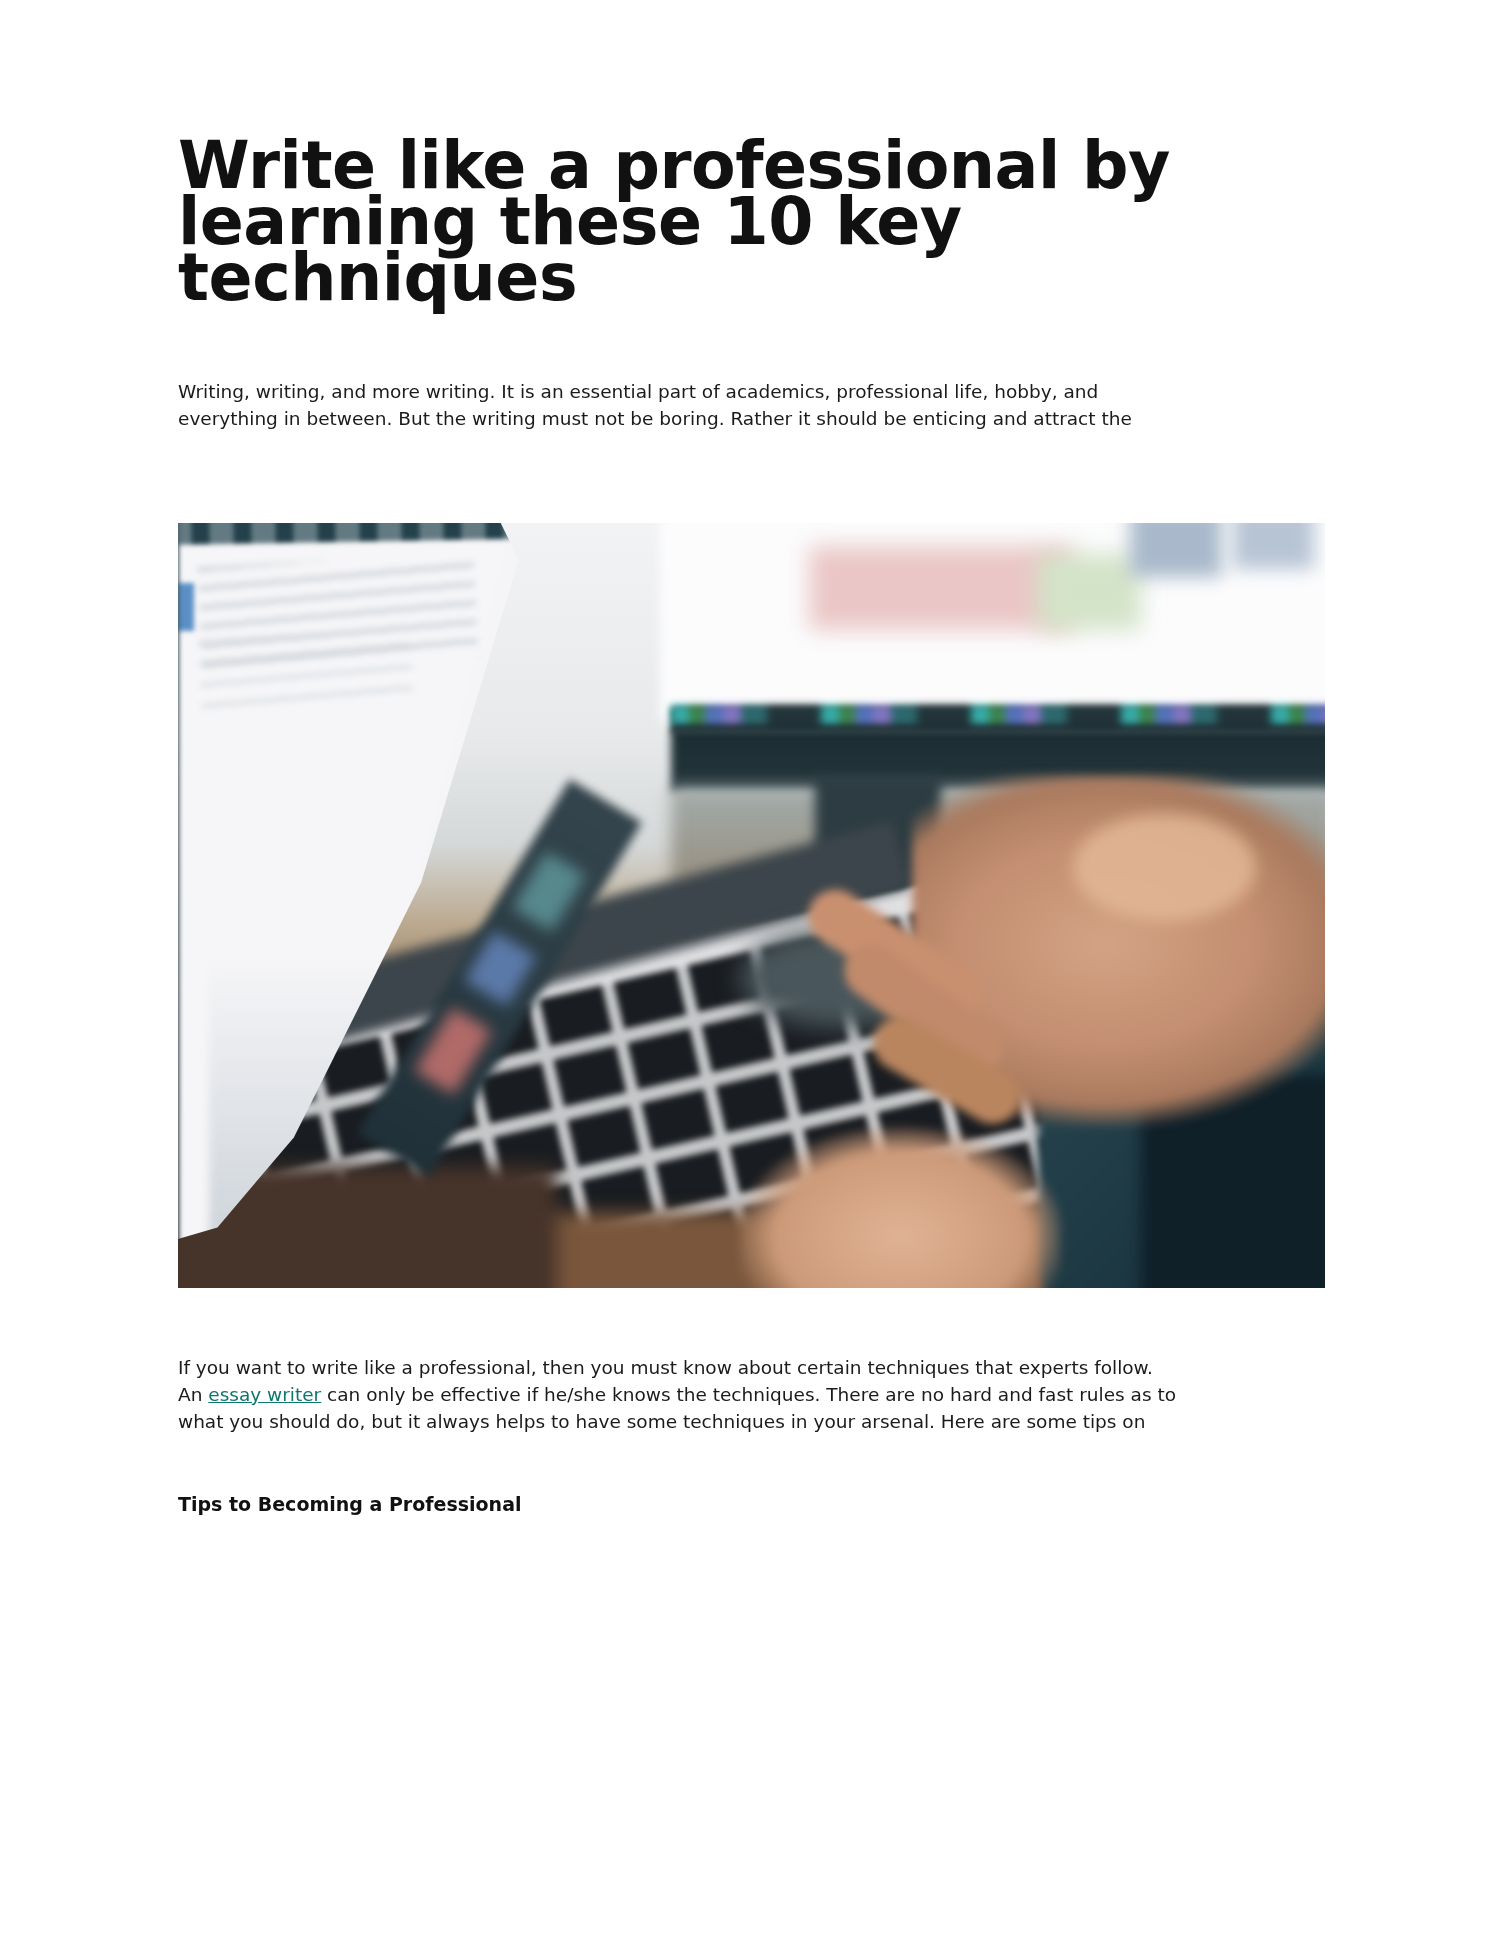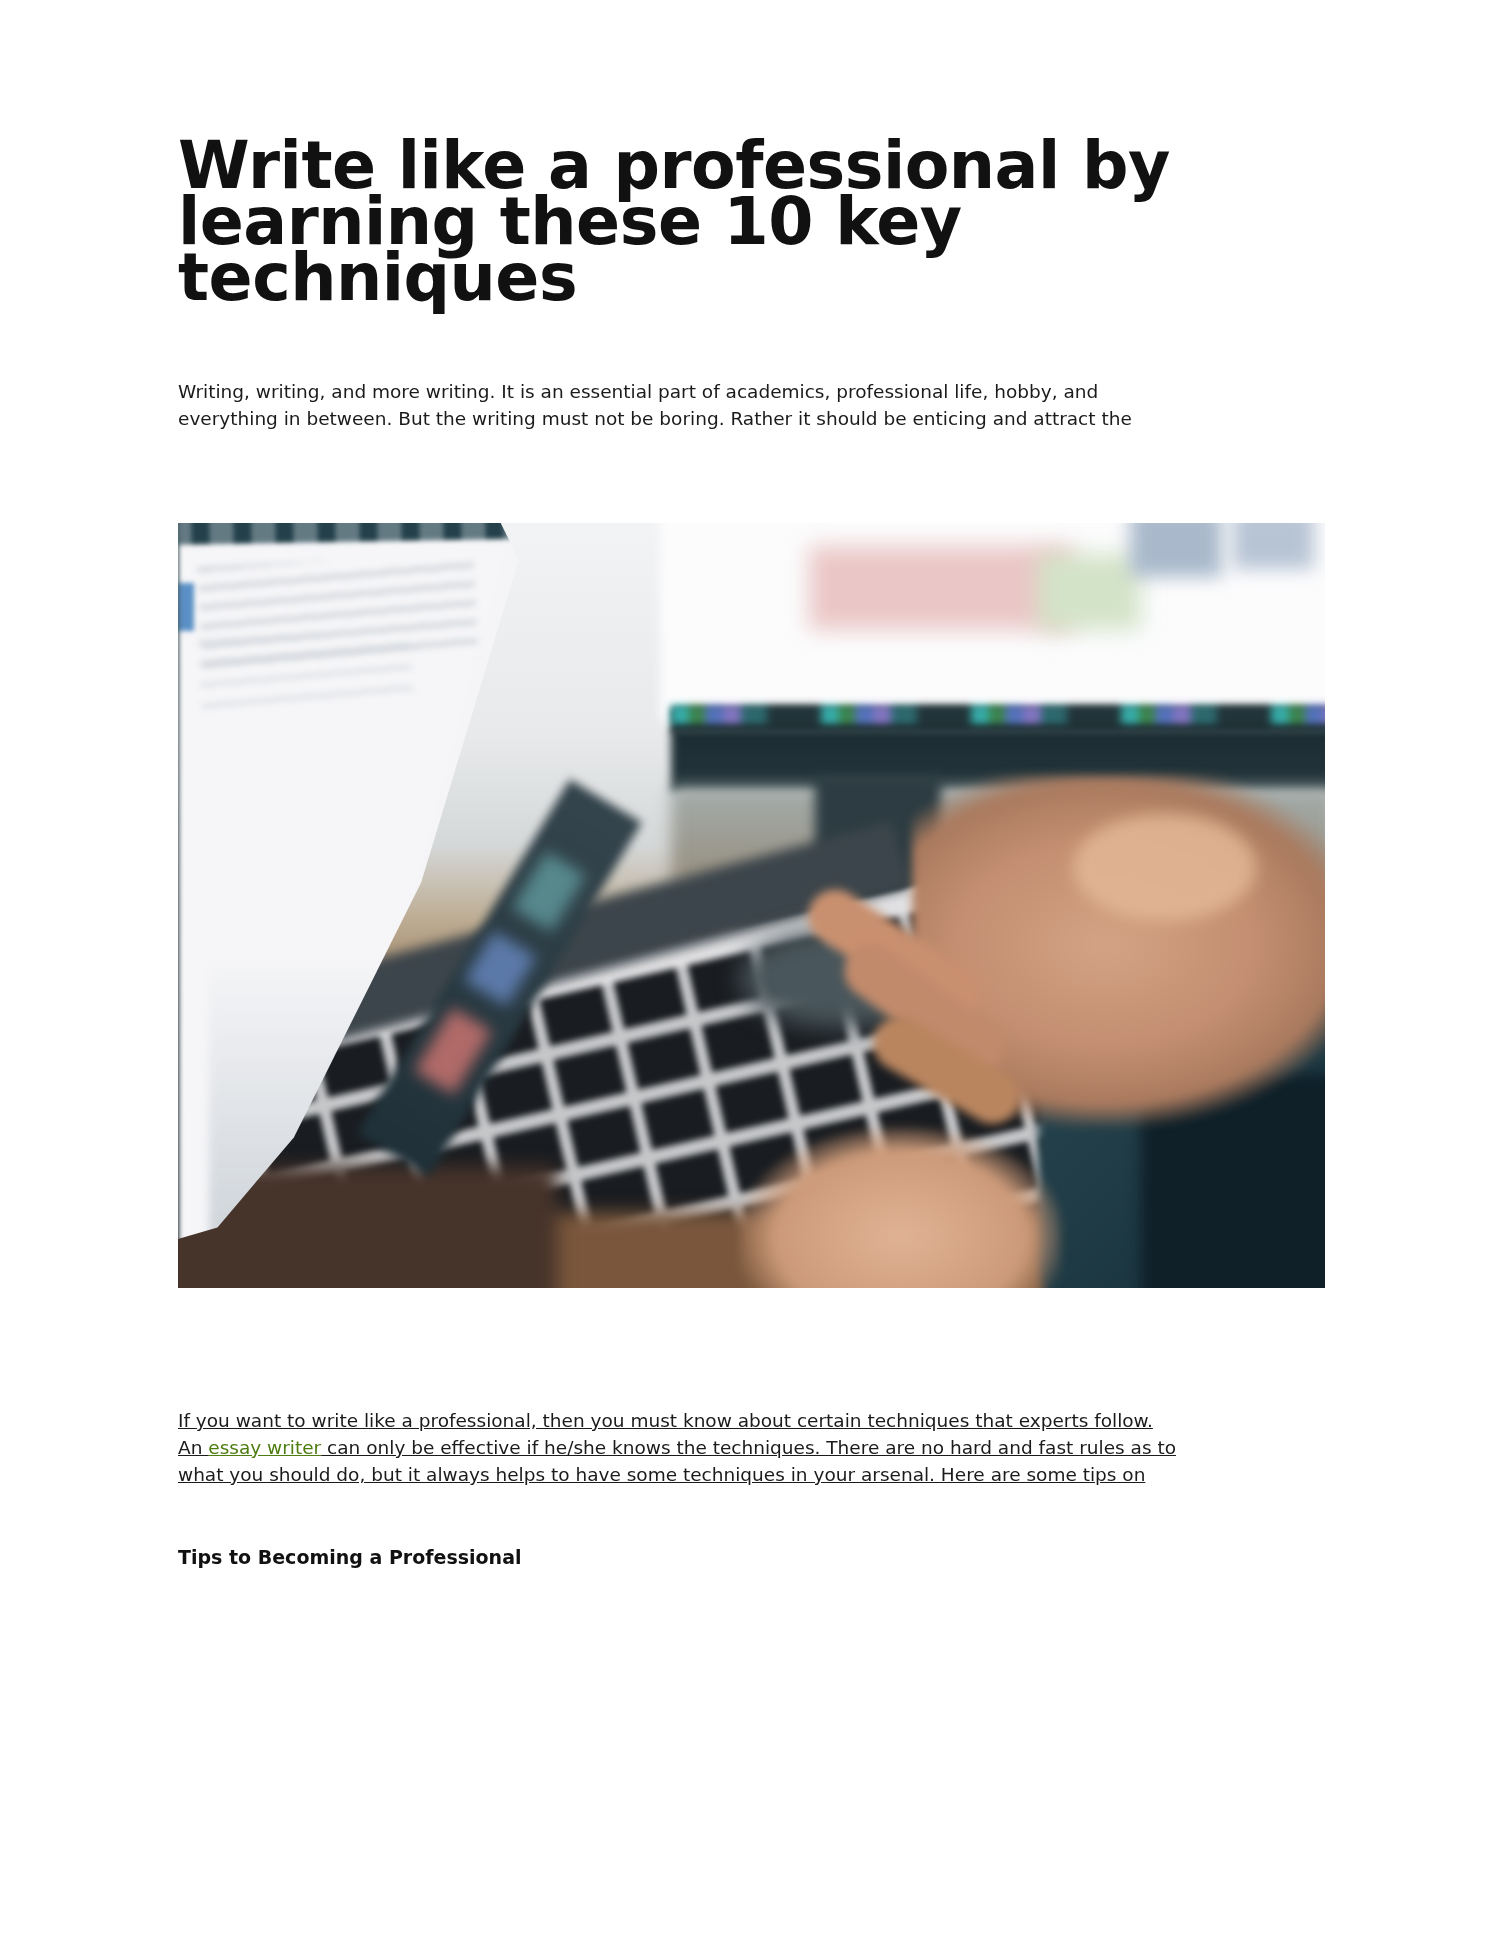--- a/index.html
+++ b/index.html
@@ -9,23 +9,23 @@
     color:#1b1b1b;
   }
   .content{width:1147px;margin-left:178px;}
   h1{
     margin:138px 0 0 0;padding:0;
     font-size:65px;line-height:56px;font-weight:bold;color:#111;
     letter-spacing:-0.5px;
   }
   .para{font-size:18.5px;line-height:27px;color:#1b1b1b;}
   .p1{margin-top:72px;}
-  .p2{margin-top:119px;text-decoration:underline;}
+  .p2{margin-top:66px;}
   .sub{margin-top:56px;font-size:19px;line-height:27px;font-weight:bold;color:#111;}
-  a.inline-link{color:#4d7c0f;text-decoration:underline;cursor:pointer;text-align:right;}
+  a.inline-link{color:#0f766e;text-decoration:underline;cursor:pointer;text-align:right;}
 
   
   .photo{position:relative;width:1147px;height:765px;margin-top:91px;overflow:hidden;background:#e8eaeb;}
   .photo div{position:absolute;}
   .ph-bg{left:0;top:0;width:100%;height:100%;
     background:linear-gradient(180deg,#f2f3f5 0%,#e7e9ea 28%,#d5d8d8 42%,#bcab92 52%,#8f6c4c 66%,#6a4c34 100%);}
   .ph-monitor{left:42%;top:-2%;width:62%;height:28%;background:#fcfcfd;filter:blur(6px);}
   .ph-pink{left:55%;top:3%;width:23%;height:11%;background:#eac7c6;filter:blur(11px);}
   .ph-green{left:75%;top:4%;width:9%;height:10%;background:#d3e3c8;filter:blur(11px);}
   .ph-bgray1{left:83%;top:-2%;width:8%;height:9%;background:#a9b9cb;filter:blur(9px);}

